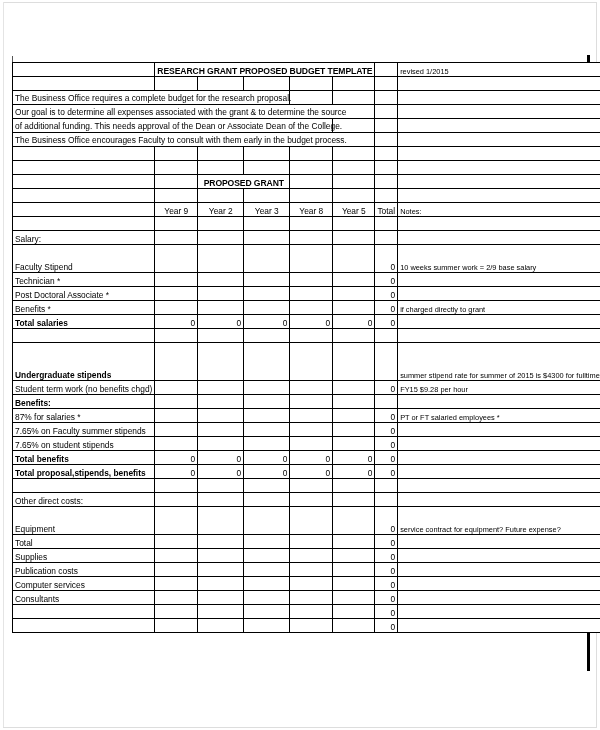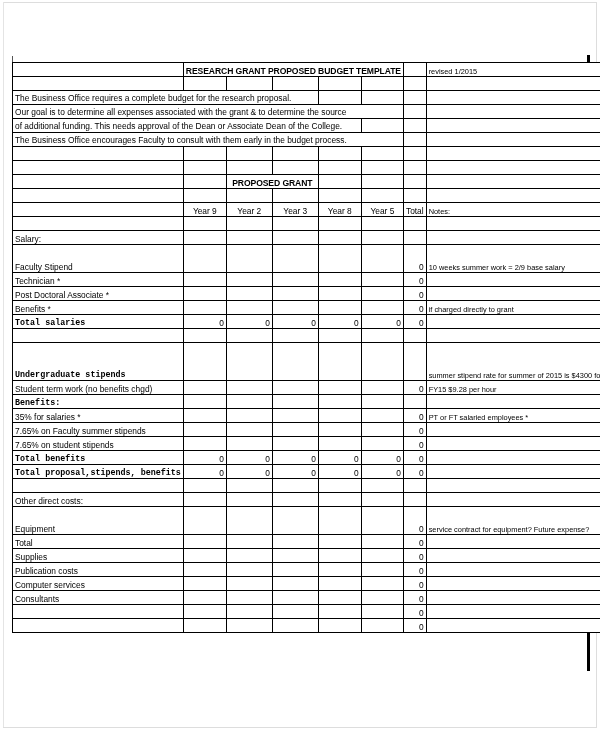--- a/index.html
+++ b/index.html
@@ -90,21 +90,21 @@
   
   col.c-label  { width: 148px; }
   col.c-year   { width: 47px;  }
   col.c-year5  { width: 46px;  }
   col.c-total  { width: 47px;  }
   col.c-notes  { width: 136px; }
 
   .lbl      { text-align: left; }
   .num      { text-align: right; padding-right: 3px; }
   .ctr      { text-align: center; }
-  .bold     { font-weight: bold; font-family: Liberation Mono, monospace; }
+  .bold     { font-weight: bold; }
   .title    { font-weight: bold; text-align: center; font-size: 8.6px; letter-spacing: -0.1px;}
   .notes    { text-align: left; font-size: 7.4px; white-space: normal; vertical-align: top; padding-top: 1px; line-height: 1.12; }
   .notes-b  { text-align: left; font-size: 7.4px; white-space: normal; vertical-align: bottom; line-height: 1.12;}
   .vbot     { vertical-align: bottom; }
   .overflow-cell { overflow: visible; position: relative; text-align: right; }
   .overflow-cell > span {
     position: absolute;
     left: 2px;
     bottom: 1px;
     white-space: nowrap;
@@ -364,21 +364,21 @@
         <td></td>
         <td></td>
         <td></td>
         <td></td>
         <td></td>
         <td></td>
         <td class="notes-sep"></td>
       </tr>
 
       <tr>
-        <td class="lbl">35% for salaries *</td>
+        <td class="lbl">87% for salaries *</td>
         <td class="num"></td>
         <td class="num"></td>
         <td class="num"></td>
         <td class="num"></td>
         <td class="num"></td>
         <td class="num">0</td>
         <td class="notes-b notes-sep">PT or FT salaried employees *</td>
       </tr>
 
       <tr>

